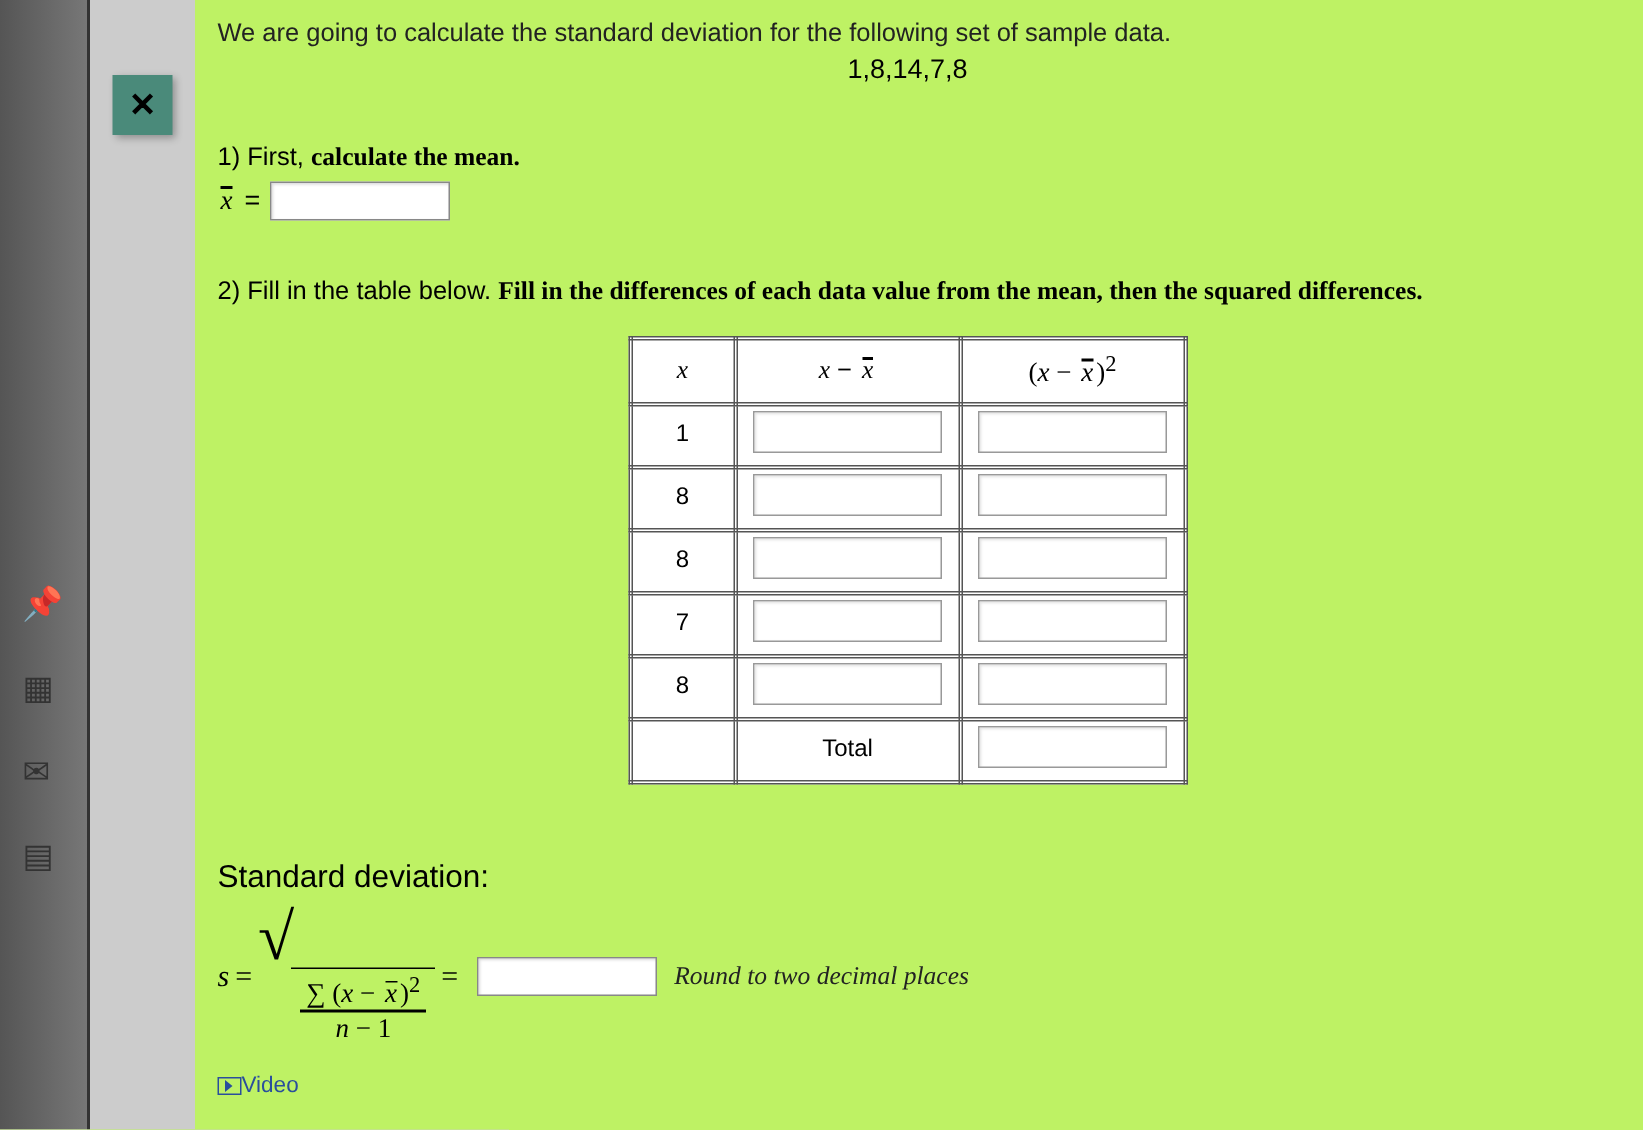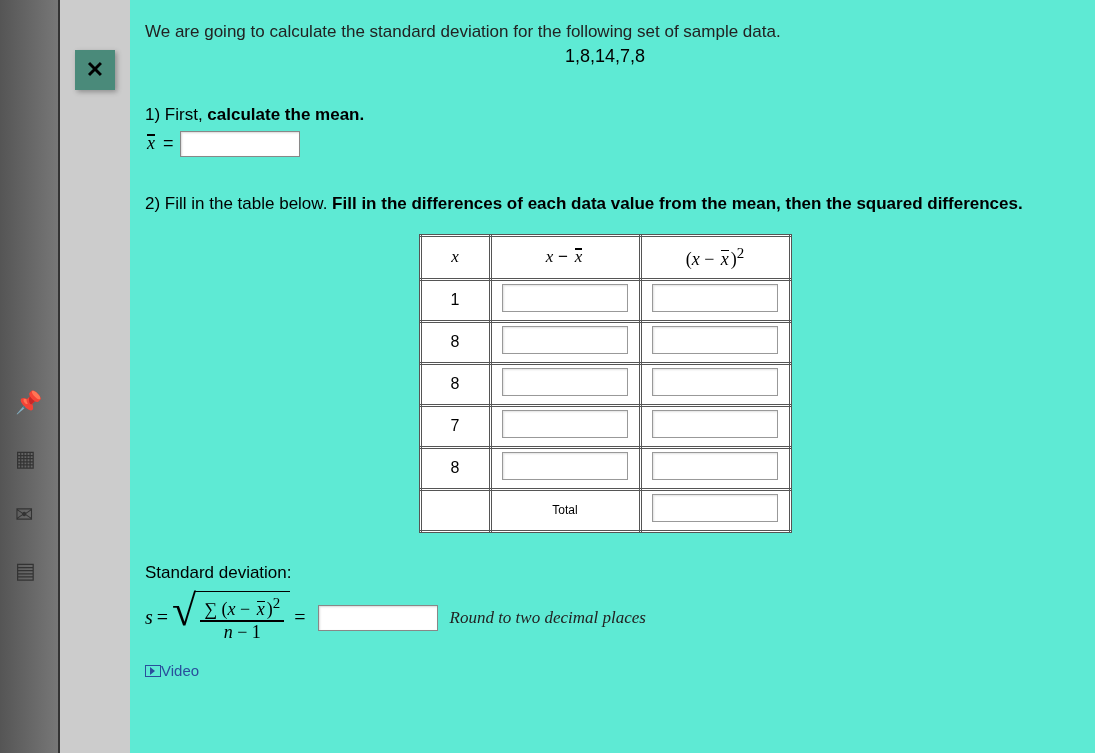--- a/index.html
+++ b/index.html
@@ -40,27 +40,27 @@
       align-items: center;
       justify-content: center;
       font-size: 22px;
       font-weight: bold;
       box-shadow: 2px 2px 5px rgba(0,0,0,0.3);
     }
     .content {
       position: absolute;
       left: 130px; top: 0;
       right: 0; bottom: 0;
-      background: #5eead4;
-      padding: 20px 30px 0 15px;
+      background: #bef264;
+      padding: 10px 30px 0 15px;
     }
     .intro { font-size: 17px; color: #222; line-height: 1.4; }
     .data-list { text-align: center; margin-top: 2px; font-size: 18px; }
     .step1 { margin-top: 38px; font-size: 17px; }
-    .step1 b, .step2 b { font-weight: bold; color: #000; }
+    .step1 b, .step2 b { font-weight: bold; color: #000; font-family: Liberation Serif, serif; }
     .mean-row {
       margin-top: 6px;
       display: flex;
       align-items: center;
       gap: 6px;
       font-size: 18px;
     }
     .xbar {
       font-style: italic;
       position: relative;
@@ -101,21 +101,21 @@
     .cell-input {
       display: inline-block;
       width: 86%;
       height: 28px;
       background: #fff;
       border: 1px solid #999;
       box-shadow: inset 1px 1px 2px rgba(0,0,0,0.12);
     }
     .math-ital { font-style: italic; font-family: 'Times New Roman', serif; }
     .sq-expr { font-family:'Times New Roman', serif; font-size:18px; }
-    .stddev-label { margin-top: 30px; font-size: 17px; }
+    .stddev-label { margin-top: 50px; font-size: 21px; }
     .formula-row {
       display: flex;
       align-items: center;
       gap: 12px;
       margin-top: 8px;
       font-size: 18px;
     }
     .formula {
       font-family: 'Times New Roman', serif;
       font-size: 20px;
@@ -132,20 +132,21 @@
       line-height: 40px;
       margin-right: -2px;
     }
     .under-rad {
       border-top: 1.5px solid #000;
       padding: 3px 6px 2px;
       display: inline-flex;
       flex-direction: column;
       align-items: center;
       justify-content: center;
+      margin-top: 40px;
     }
     .frac-top, .frac-bot { line-height: 1.1; font-size: 18px; padding: 0 4px; }
     .frac-bar { width: 100%; height: 1.3px; background: #000; margin: 1px 0; }
     .round-note { font-style: italic; font-size: 17px; color:#222;font-family:Liberation Serif, serif; }
     .video-link {
       margin-top: 18px;
       font-size: 15px;
       color: #2a4f9c;
       display:flex;
       align-items:center;
@@ -158,21 +159,21 @@
       position:relative;
     }
     .video-icon::after {
       content:'';
       position:absolute;
       left:4px; top:1px;
       border-left:5px solid #2a4f9c;
       border-top:4px solid transparent;
       border-bottom:4px solid transparent;
     }
-    .total-label { font-size:12px; text-align:left; padding-left:10px; }
+    .total-label { font-size:16px; text-align:left; padding-left:10px; }
   </style>
 </head>
 <body>
 
 <div class="left-edge">
   <div class="sidebar-icons">
     <span>📌</span>
     <span>▦</span>
     <span>✉</span>
     <span>▤</span>

